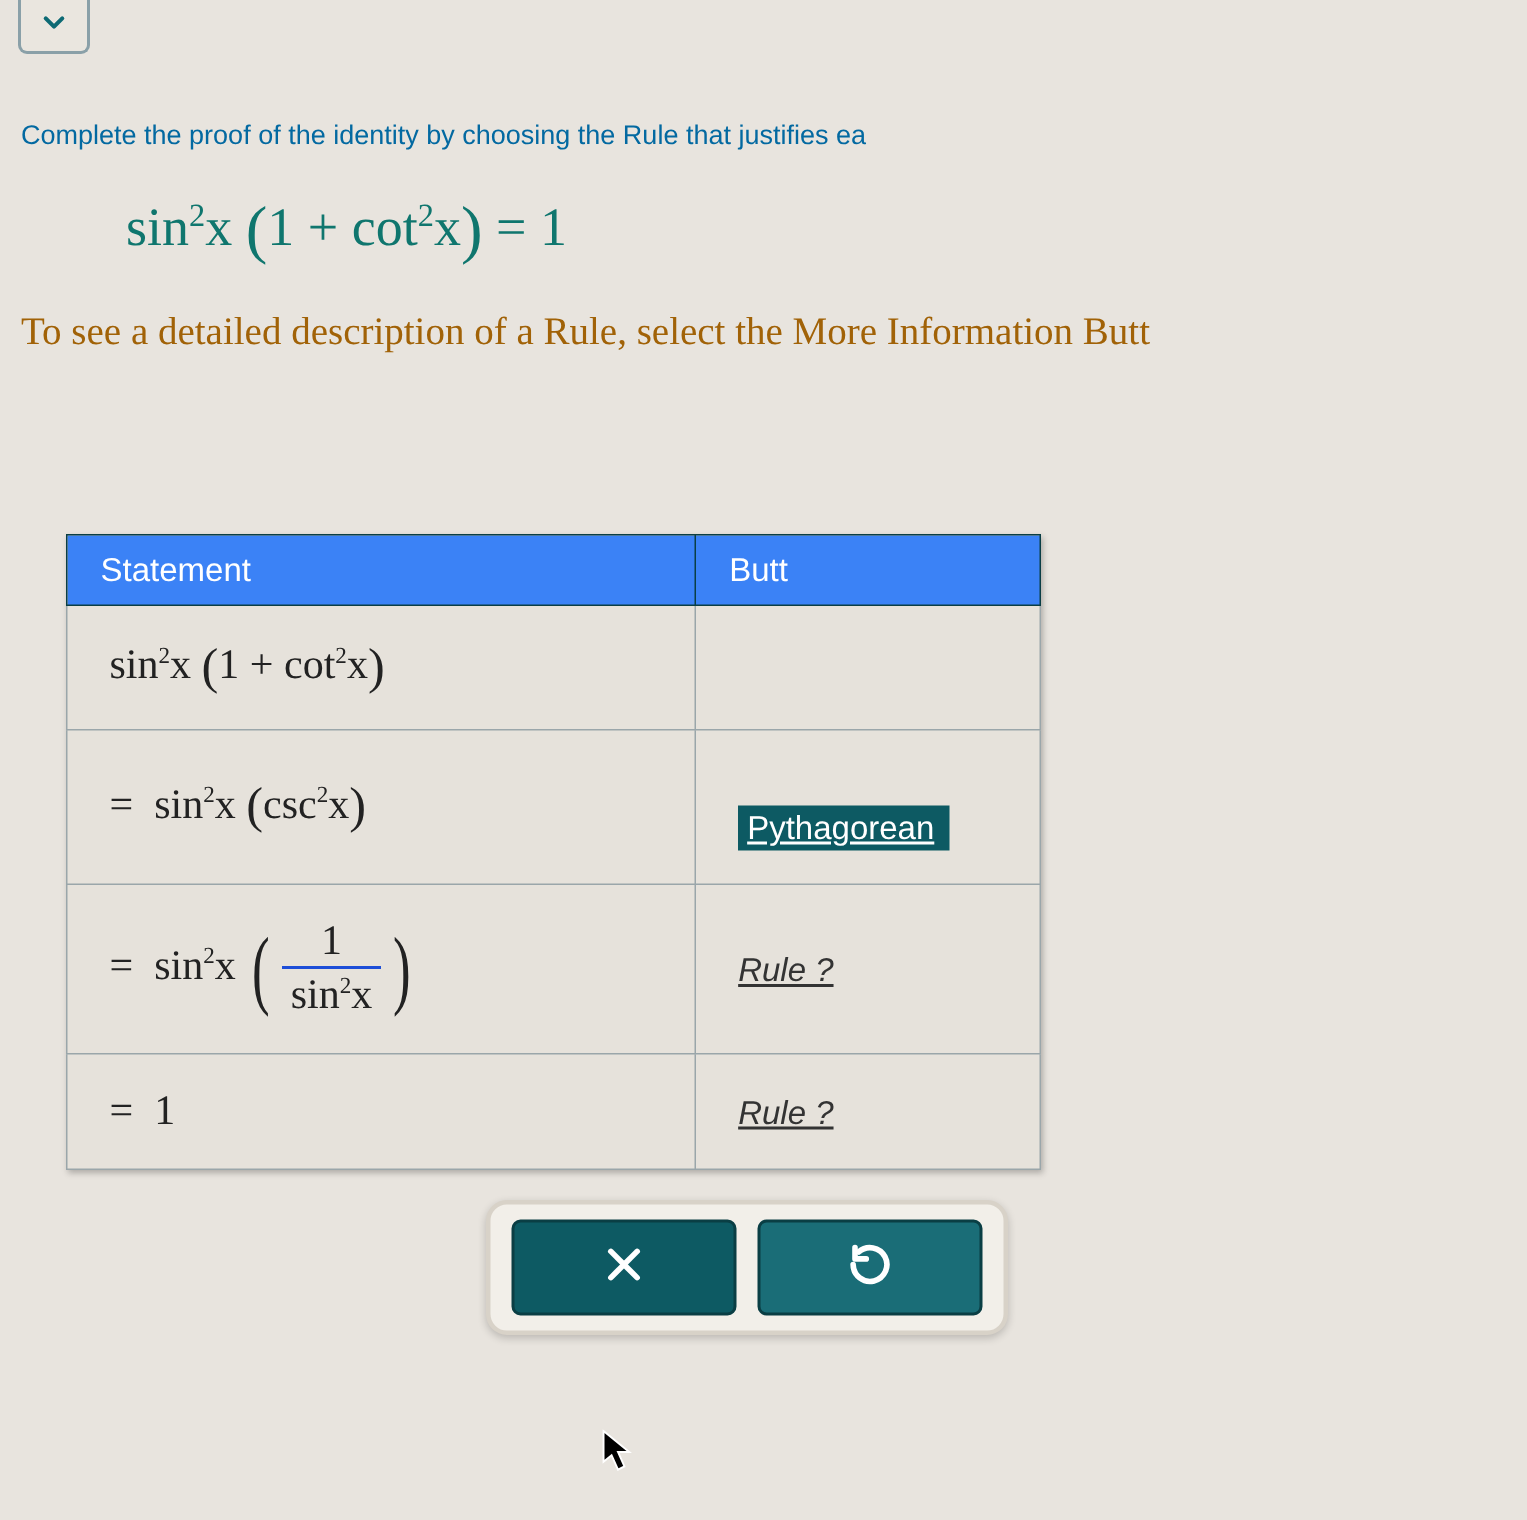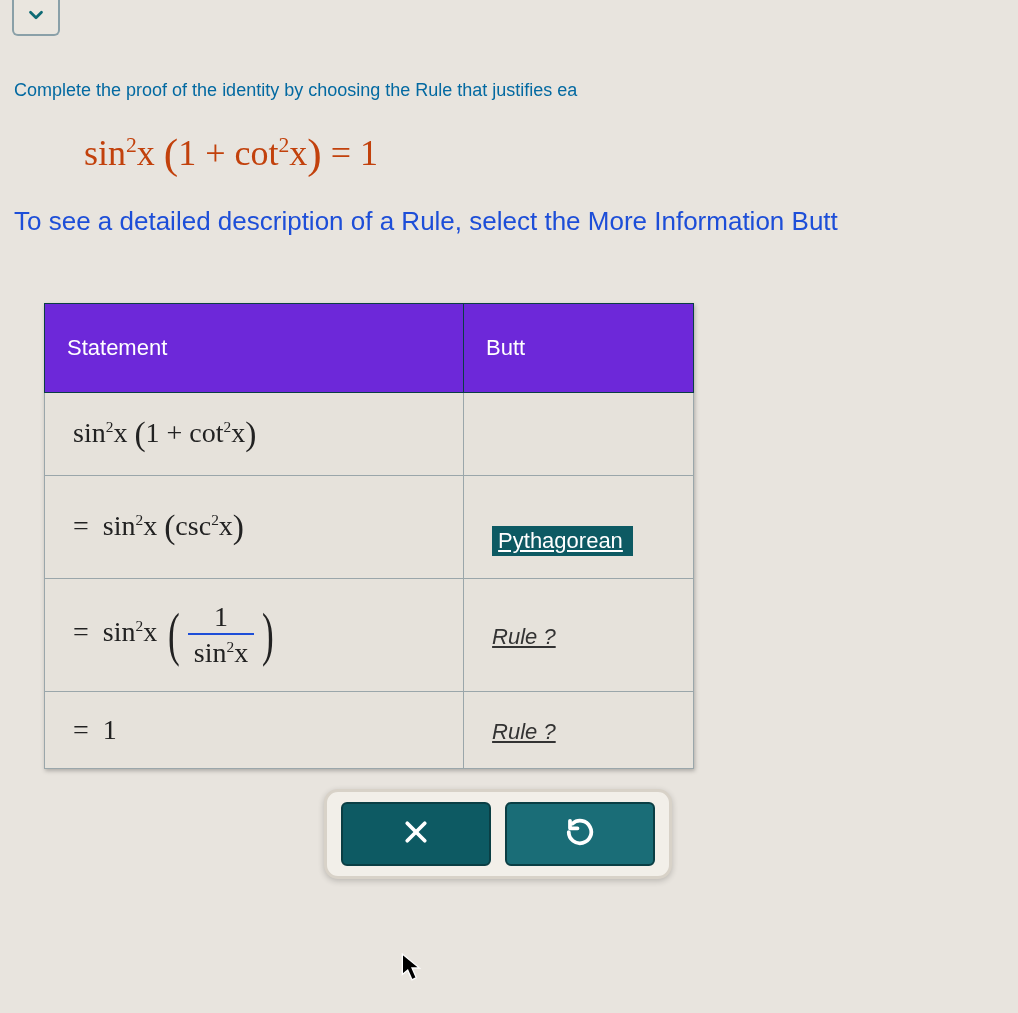--- a/index.html
+++ b/index.html
@@ -33,46 +33,47 @@
     .instruction {
       font-size: 18px;
       color: #0369a1;
       margin-bottom: 28px;
       white-space: nowrap;
       margin-top: 32px;
     }
     .identity {
       font-family: "Times New Roman", serif;
       font-size: 36px;
-      color: #c2410c;
+      color: #0f766e;
       margin-left: 70px;
       margin-bottom: 28px;
     }
     .identity sup { font-size: 0.6em; vertical-align: super; }
     .paren { font-size: 1.2em; vertical-align: -0.08em; }
     .sub-instruction {
       font-size: 26px;
-      color: #1d4ed8;
+      color: #a16207;
       white-space: nowrap;
-      margin-bottom: 66px;
+      margin-bottom: 120px;
+      font-family: Liberation Serif, serif;
     }
     .proof-table {
       margin-left: 30px;
       width: 650px;
       border-collapse: collapse;
       background: #e6e2db;
       box-shadow: 1px 2px 4px rgba(0,0,0,0.25);
     }
     .proof-table th {
-      background: #6d28d9;
+      background: #3b82f6;
       color: #fff;
       font-weight: normal;
       font-size: 22px;
       text-align: left;
-      padding: 31px 22px;
+      padding: 10px 22px;
       border: 1px solid #0a3e44;
     }
     .proof-table td {
       border: 1px solid #9aa6aa;
       padding: 22px 28px;
       vertical-align: middle;
       font-family: "Times New Roman", serif;
       font-size: 28px;
       color: #222;
     }

